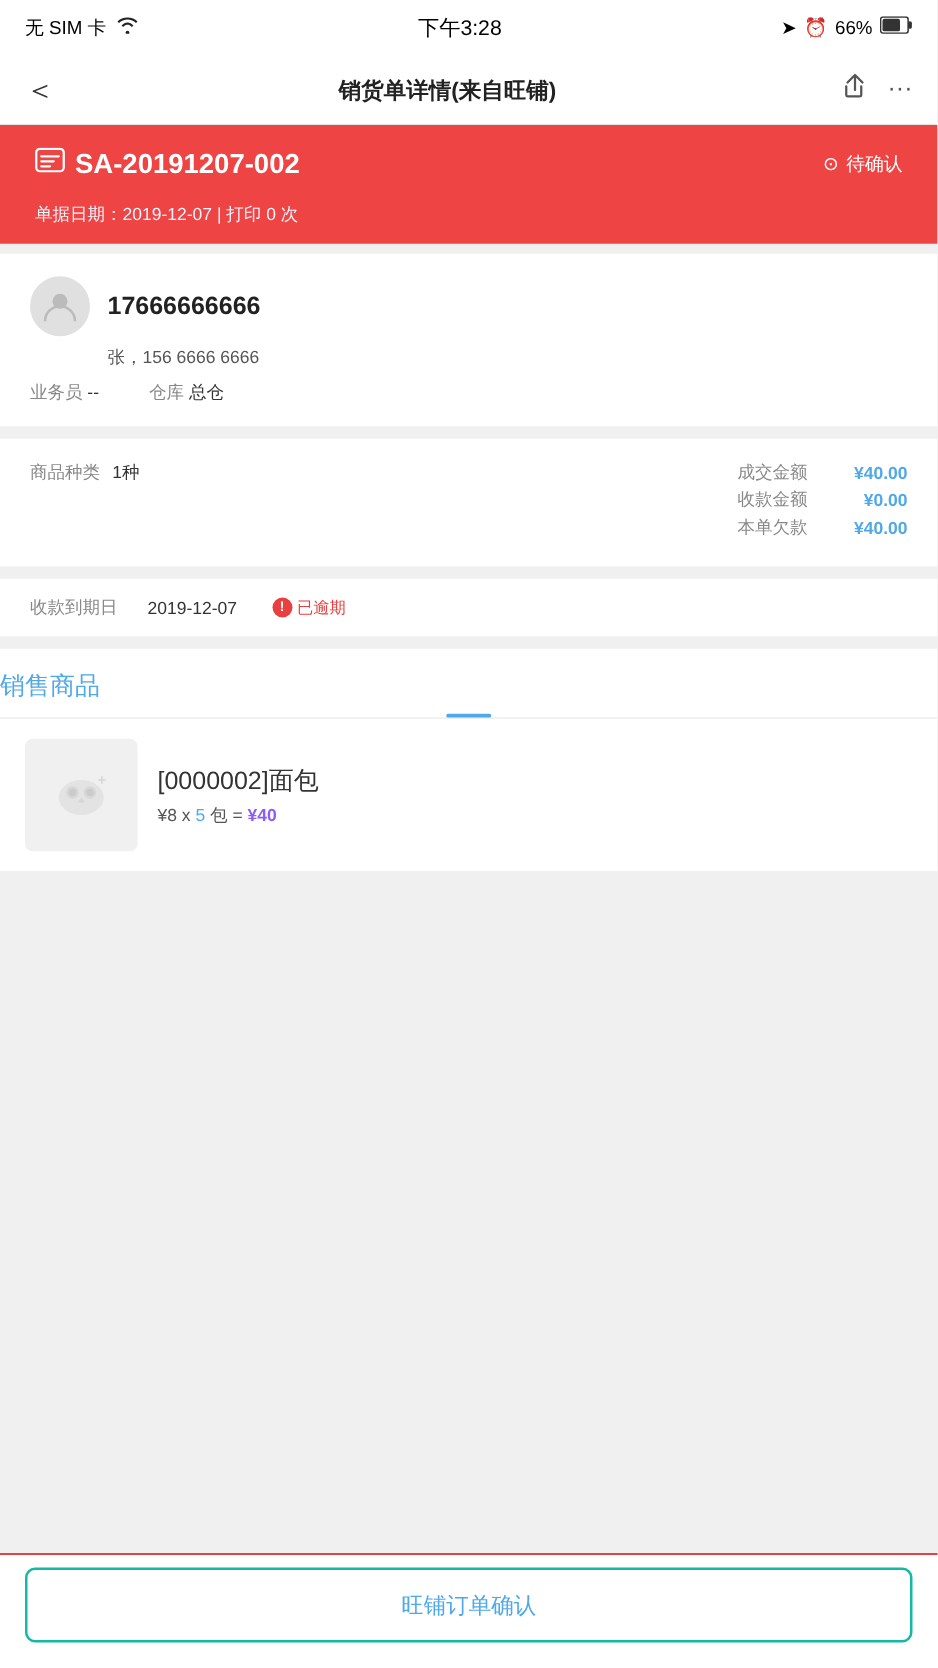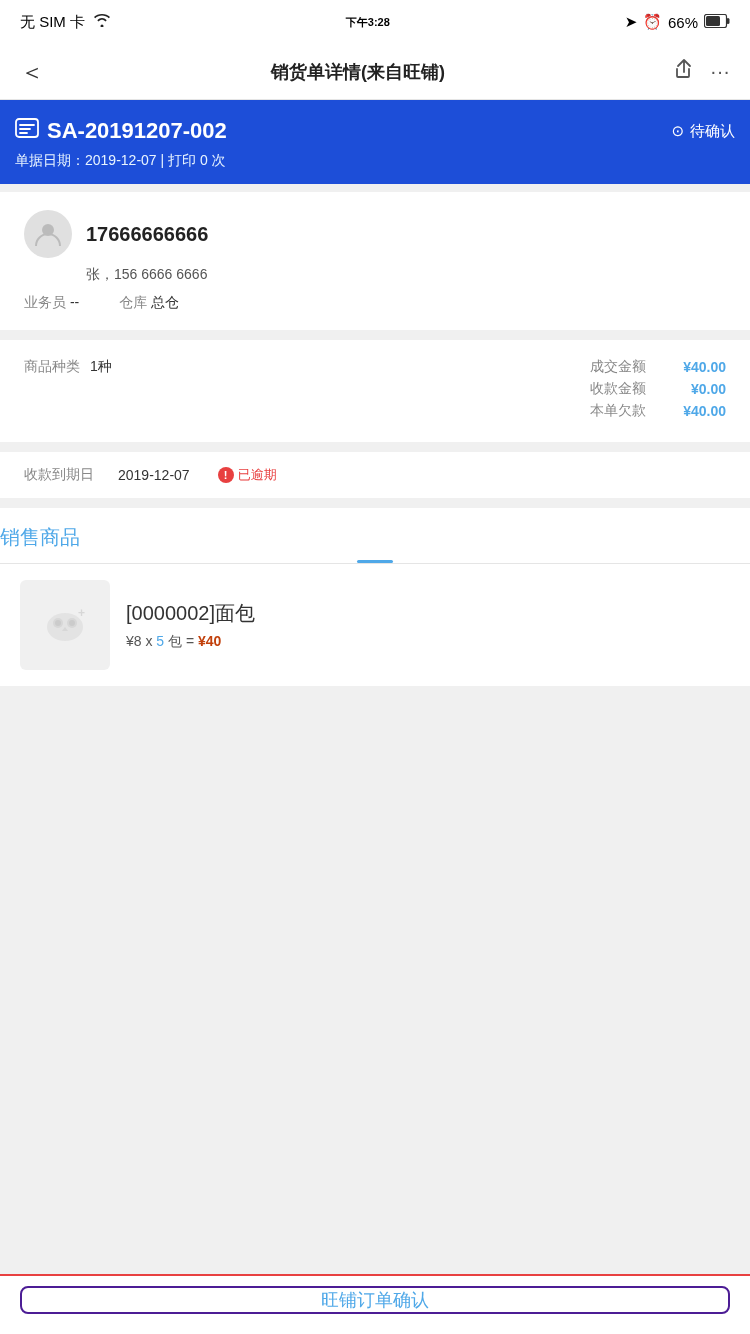--- a/index.html
+++ b/index.html
@@ -18,45 +18,45 @@
       background: #fff;
       height: 44px;
       display: flex;
       align-items: center;
       justify-content: space-between;
       padding: 0 20px;
       font-size: 15px;
       font-weight: 500;
     }
     .status-left { display: flex; align-items: flex-start; gap: 8px; }
-    .status-center { font-size: 11px; font-weight: 700; }
+    .status-center { font-size: 17px; font-weight: 400; }
     .status-right { display: flex; align-items: center; gap: 6px; }
 
     
     .nav-bar {
       background: #fff;
       height: 56px;
       display: flex;
       align-items: center;
       justify-content: space-between;
       padding: 0 20px;
       border-bottom: 1px solid #e5e5e5;
     }
     .nav-back { font-size: 24px; color: #333; cursor: pointer; }
     .nav-title { font-size: 18px; font-weight: 600; color: #222; }
     .nav-actions { display: flex; align-items: center; gap: 16px; }
     .nav-icon { font-size: 20px; color: #555; cursor: pointer; }
 
     
     .order-banner {
-      background: #1d4ed8;
-      padding: 18px 15px 14px;
+      background: #ef4444;
+      padding: 18px 28px 14px;
       display: flex;
       flex-direction: column;
-      gap: 8px;
+      gap: 19px;
     }
     .order-banner-top {
       display: flex;
       justify-content: space-between;
       align-items: center;
     }
     .order-id {
       font-size: 22px;
       font-weight: 700;
       color: #fff;
@@ -224,42 +224,43 @@
       display: flex;
       flex-direction: column;
       align-items: center;
       justify-content: center;
     }
     .product-thumb svg { opacity: 0.35; }
     .product-info { flex: 1; }
     .product-name { font-size: 20px; color: #333; margin-bottom: 6px; }
     .product-price { font-size: 14px; color: #555; }
     .product-price .qty { color: #4fa8e8; }
-    .product-price .total { color: #c2410c; font-weight: 700; }
+    .product-price .total { color: #8b5cf6; font-weight: 700; }
 
     
     .empty-area {
       background: #f0f0f0;
       height: 220px;
     }
 
     
     .bottom-bar {
       position: fixed;
       bottom: 0;
       left: 0;
       width: 750px;
       background: #fff;
       padding: 10px 20px 20px;
       border-top: 2px solid #e84040;
     }
     .confirm-btn {
       width: 100%;
-      background: #fff;
-      border: 2px solid #4c1d95;
+      padding: 16px;
+      background: #fff;
+      border: 2px solid #14b8a6;
       border-radius: 8px;
       font-size: 18px;
       color: #4fa8e8;
       cursor: pointer;
       text-align: center;
       font-weight: 500;
     }
   </style>
 </head>
 <body>

